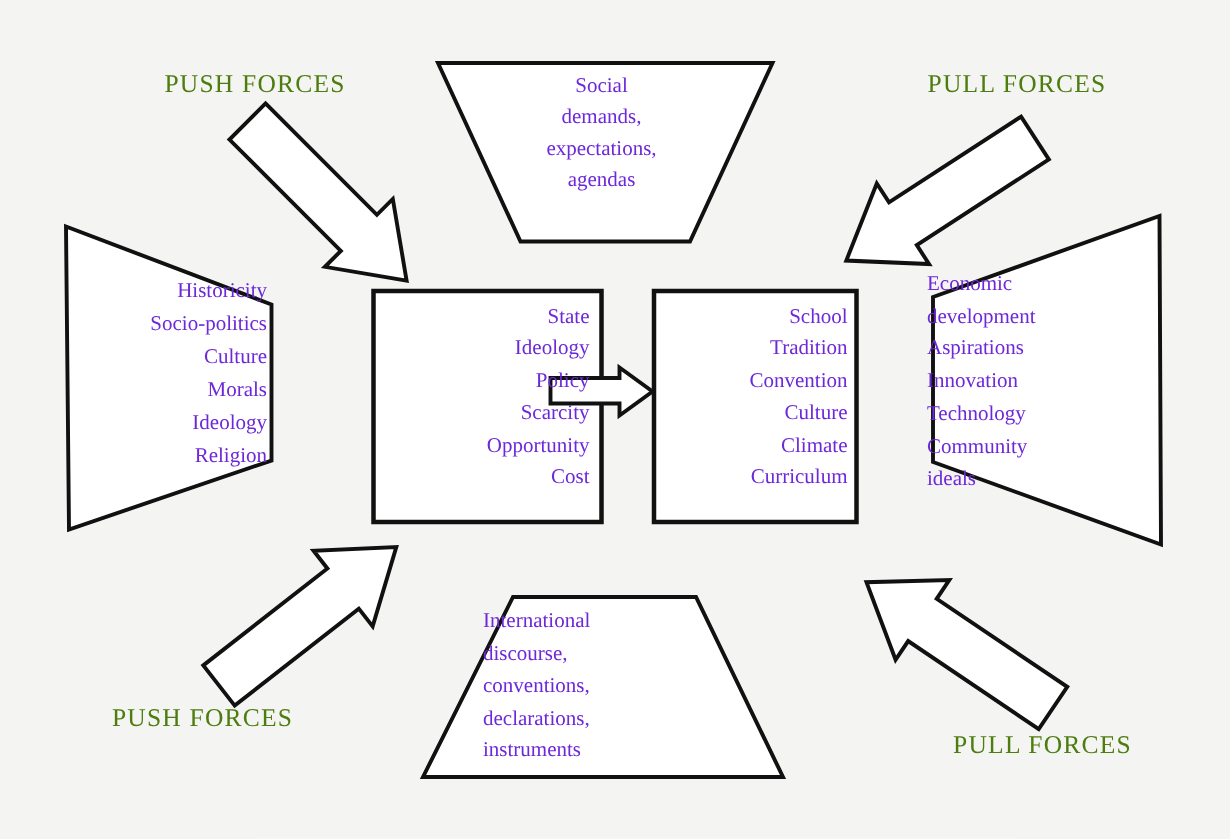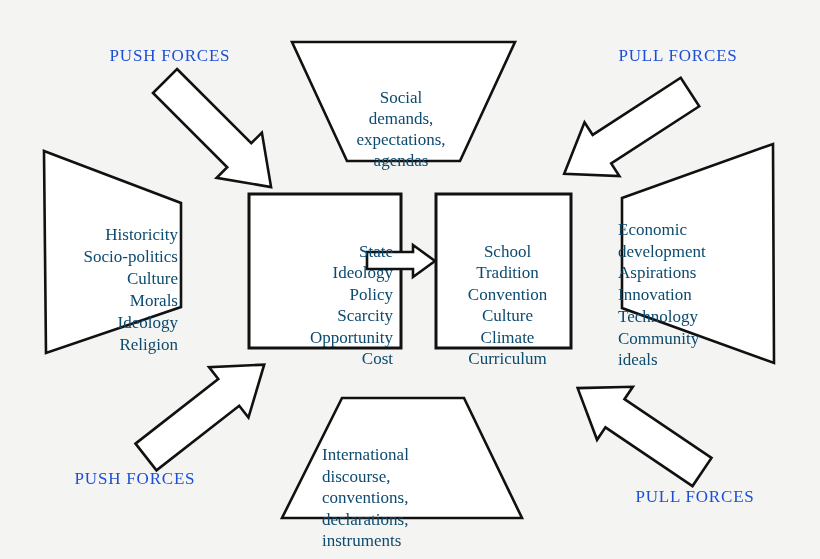--- a/index.html
+++ b/index.html
@@ -7,38 +7,37 @@
     position:relative;
     width:820px; height:559px;
     background:#f4f4f2;
     overflow:hidden;
     font-family:"Liberation Serif","DejaVu Serif",serif;
     color:#161616;
   }
   svg.diagram { position:absolute; left:0; top:0; }
   .shape-text {
     position:absolute;
-    font-size:17px;
+    font-size:14px;
     line-height:21px;
     white-space:pre-line;
-    color:#0c4a6e;
-    margin-top:40px;
+    color:#6d28d9;
   }
   .force-label {
     position:absolute;
     font-size:17px;
     letter-spacing:0.8px;
-    color:#1d4ed8;
+    color:#4d7c0f;
     transform:translateX(-50%);
     white-space:nowrap;
   }
   #top-trap-text    { left:321px; top:47px;  width:160px; text-align:center; }
   #left-trap-text   { left:58px;  top:184px; width:120px; text-align:right; line-height:22px; }
   #left-box-text    { left:263px; top:201px; width:130px; text-align:right; line-height:21.4px; }
-  #right-box-text   { left:450px; top:201px; width:115px; text-align:center; line-height:21.4px; }
+  #right-box-text   { left:450px; top:201px; width:115px; text-align:right; line-height:21.4px; }
   #right-trap-text  { left:618px; top:179px; width:140px; text-align:left; line-height:21.7px; }
   #bottom-trap-text { left:322px; top:404px; width:160px; line-height:21.5px; }
   #push-top-label    { left:170px; top:46px; }
   #pull-top-label    { left:678px; top:46px; }
   #push-bottom-label { left:135px; top:469px; }
   #pull-bottom-label { left:695px; top:487px; }
 </style>
 </head>
 <body>
 

